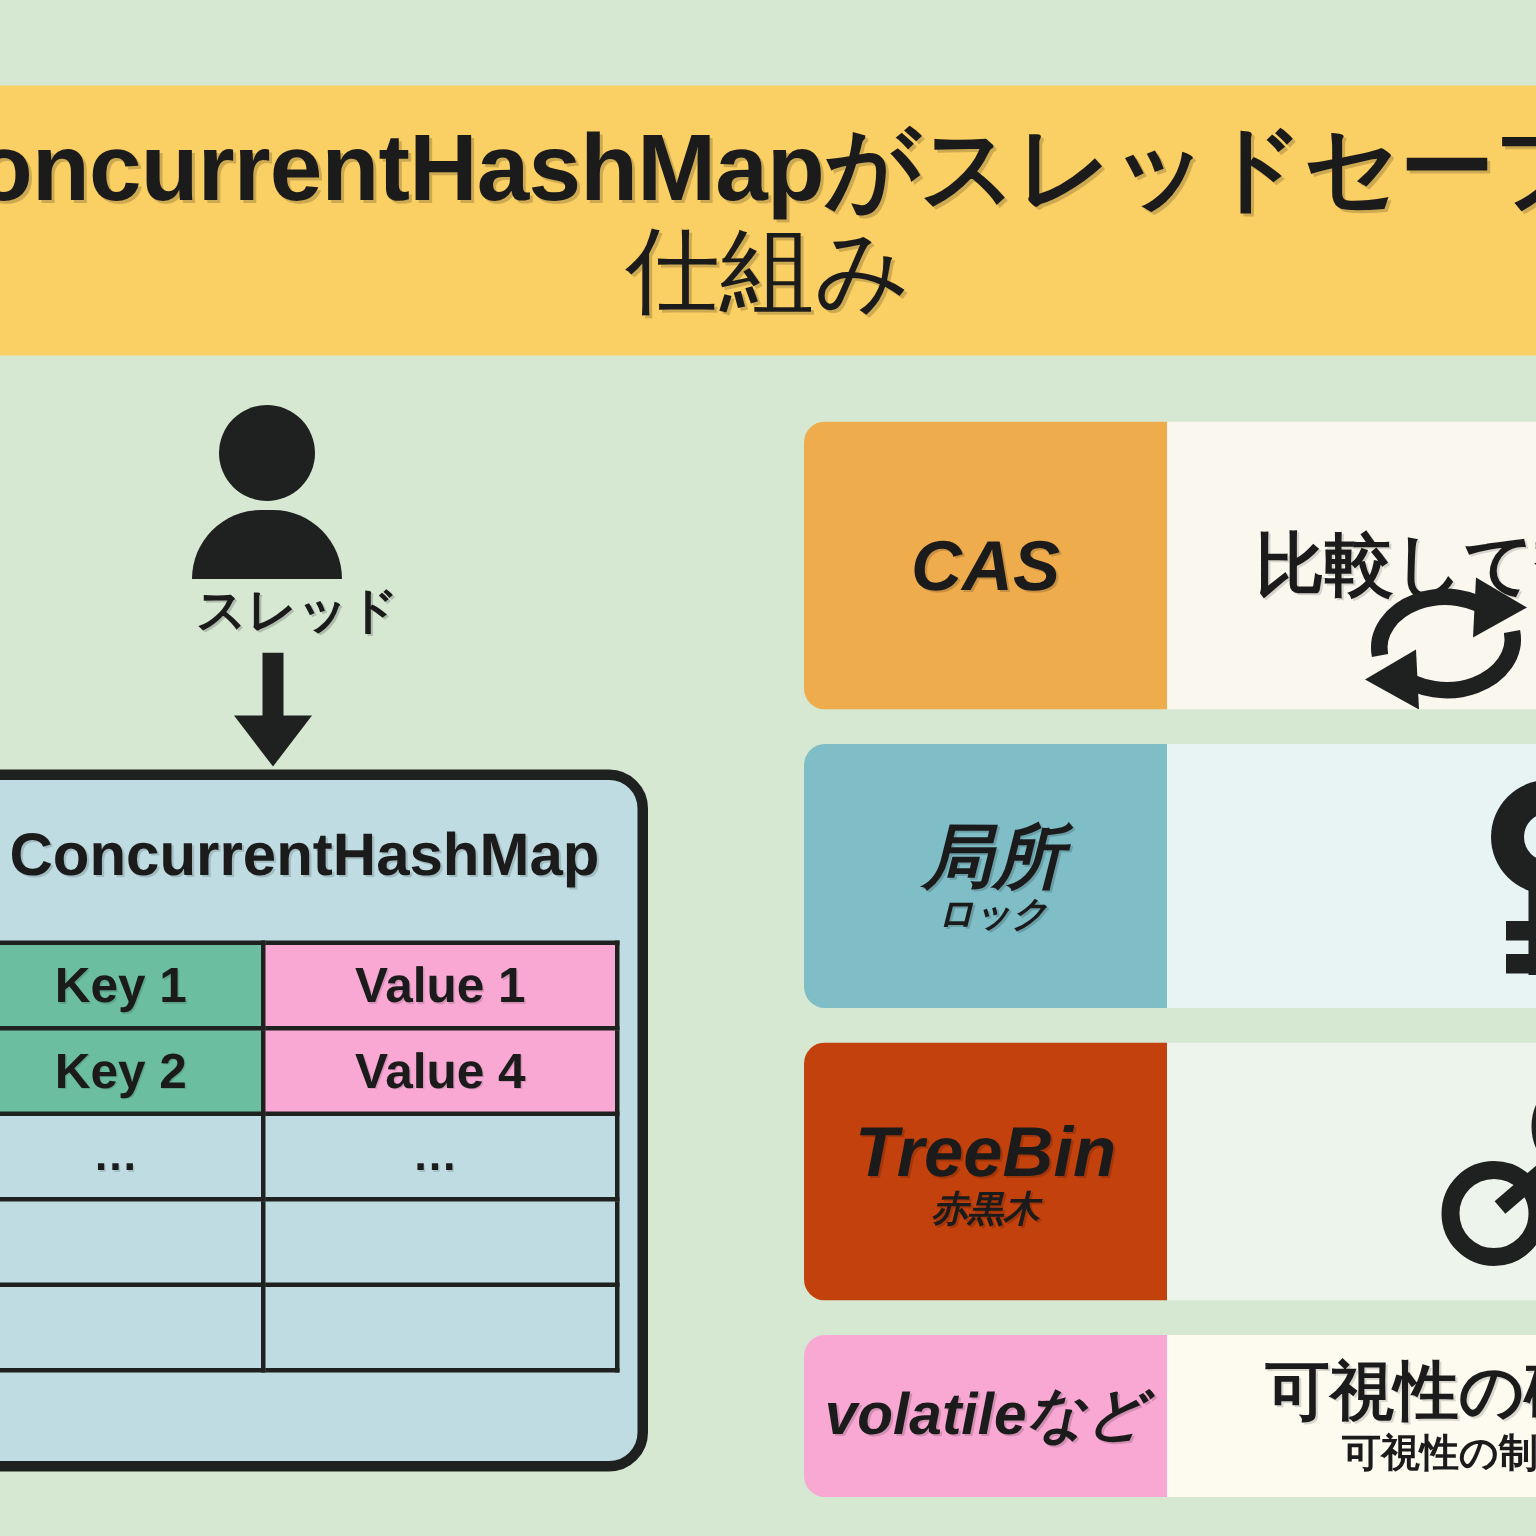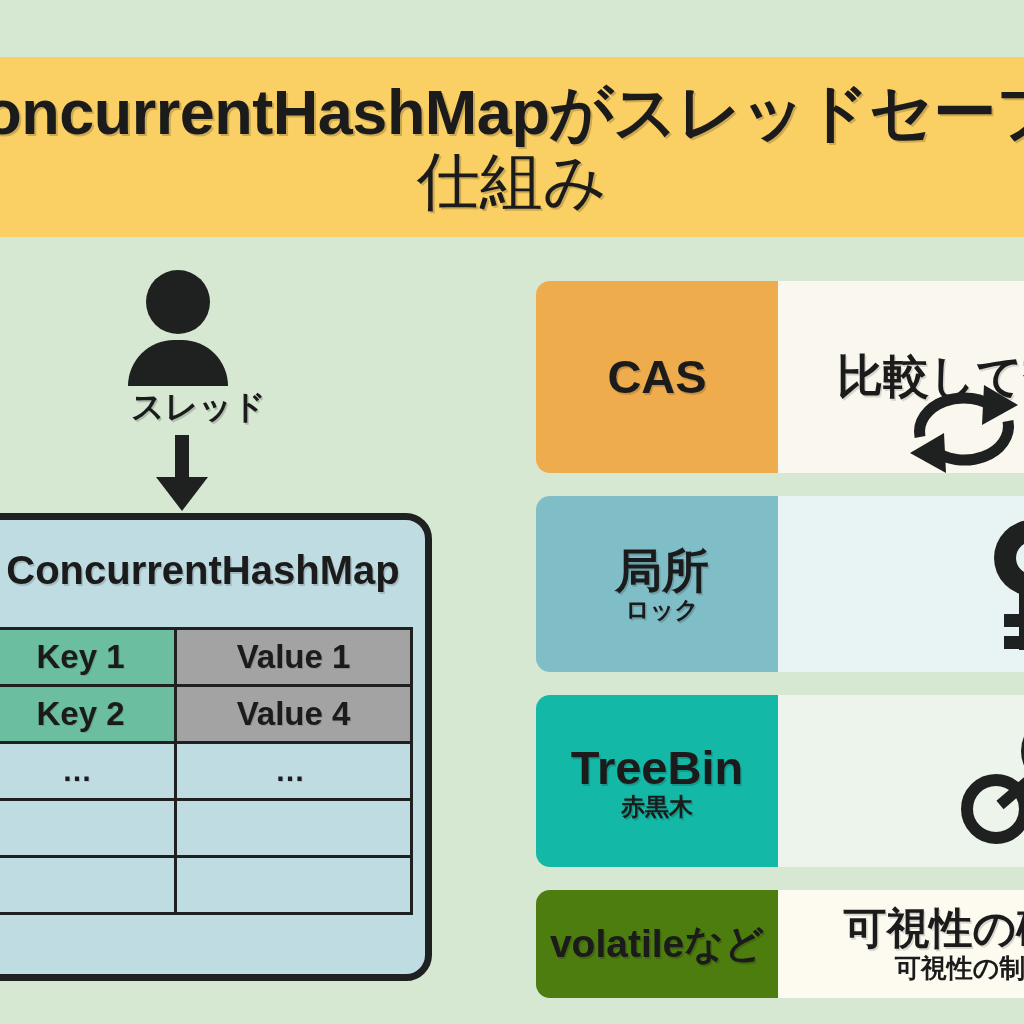--- a/index.html
+++ b/index.html
@@ -141,21 +141,21 @@
     height: 54px;
     text-align: center;
     vertical-align: middle;
     font-size: 33px;
     font-weight: bold;
     padding: 0;
     background: #bfdce3;
     text-shadow: 1px 1px 0 rgba(0,0,0,0.13);
   }
   #chm-table td.key-cell { background: #6bbfa0; width: 187px; }
-  #chm-table td.val-cell { background: #a3a3a3; width: 233px; }
+  #chm-table td.val-cell { background: #f9a8d4; width: 233px; }
   #chm-table td.dots {
     letter-spacing: 7px;
     font-size: 30px;
   }
 
   
   #right-panel {
     position: absolute;
     left: 536px;
     top: 281px;
@@ -171,20 +171,21 @@
   }
   .feature-label {
     flex: 0 0 242px;
     display: flex;
     flex-direction: column;
     align-items: center;
     justify-content: center;
     text-align: left;
     padding: 0 6px;
     box-sizing: border-box;
+    font-style: italic;
   }
   .feature-label .lbl-main {
     font-size: 47px;
     font-weight: bold;
     line-height: 1.06;
     white-space: nowrap;
     text-shadow: 1.5px 1.5px 0 rgba(0,0,0,0.16);
   }
   .feature-label .lbl-sub {
     font-size: 24px;
@@ -222,25 +223,25 @@
   #row-cas { height: 192px; }
   #row-cas .feature-label { background: #efac4d; }
   #row-cas .feature-body { background: #faf7ee; }
   #row-cas .body-main { margin-left: 118px; }
 
   #row-lock { height: 176px; }
   #row-lock .feature-label { background: #7fbdc7; padding-left: 16px; }
   #row-lock .feature-body { background: #e8f4f4; }
 
   #row-treebin { height: 172px; }
-  #row-treebin .feature-label { background: #14b8a6; }
+  #row-treebin .feature-label { background: #c2410c; }
   #row-treebin .feature-body { background: #edf4ec; }
 
   #row-volatile { height: 108px; }
-  #row-volatile .feature-label { background: #4d7c0f; }
+  #row-volatile .feature-label { background: #f9a8d4; }
   #row-volatile .feature-label .lbl-main { font-size: 39px; }
   #row-volatile .feature-body { background: #fdfaf0; }
   #row-volatile .body-main { font-size: 43px; margin-left: 112px; }
   #row-volatile .body-sub { font-size: 26px; margin-left: 112px; }
 
   .cas-icon-wrap {
     position: absolute;
     left: 122px;
     top: 96px;
   }

